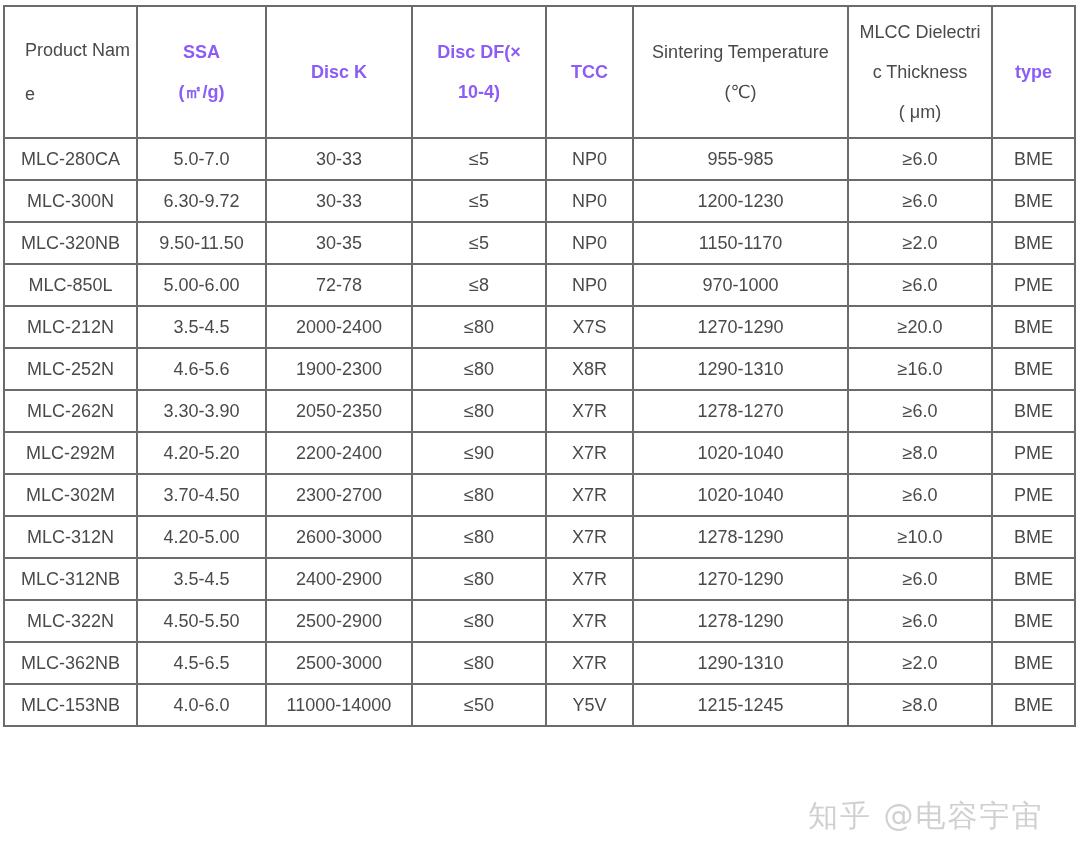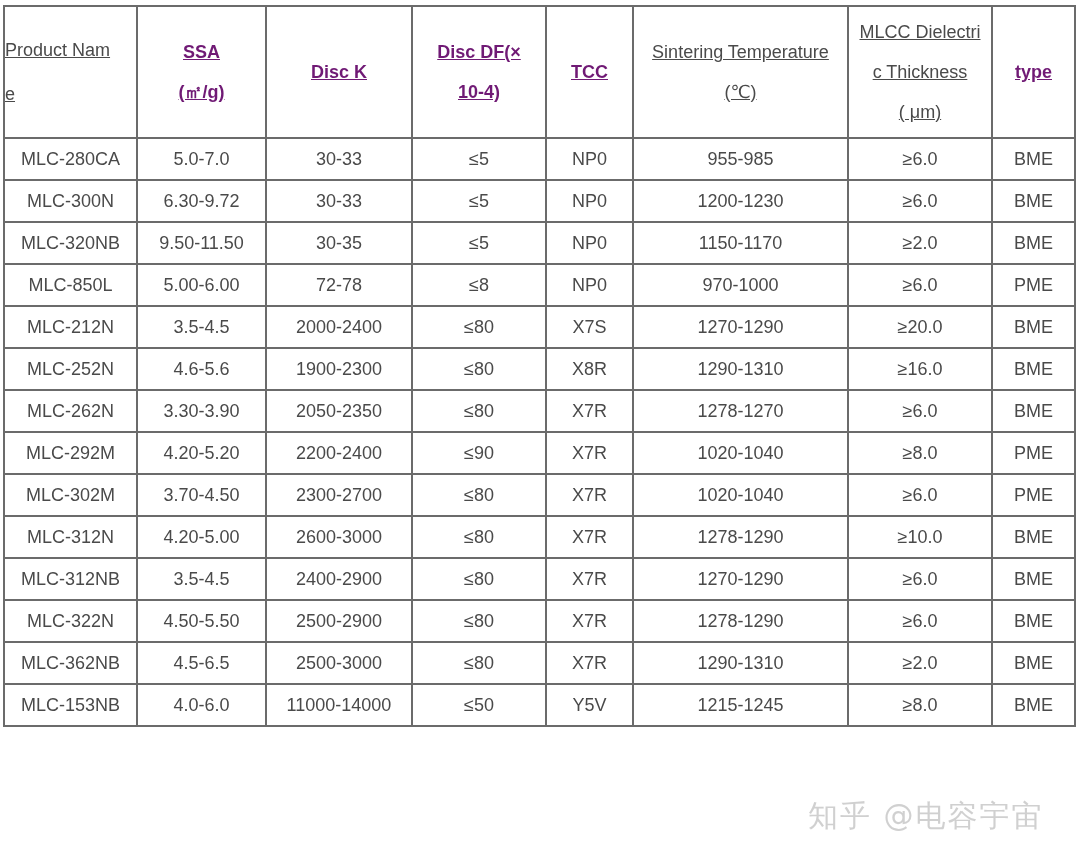--- a/index.html
+++ b/index.html
@@ -33,32 +33,32 @@
       font-weight: normal;
       overflow: hidden;
     }
     table.spec thead th {
       height: 130px;
       line-height: 40px;
       font-size: 18px;
     }
     table.spec thead th.bold {
       font-weight: bold;
-      color: #701a75;
+      color: #8b5cf6;
       margin-top: 8px;
     }
     table.spec thead th.left {
       text-align: left;
-      padding-left: 0;
+      padding-left: 20px;
     }
     table.spec tbody td {
       height: 40px;
       line-height: 40px;
     }
-    .hline { display: block; text-decoration: underline; }
+    .hline { display: block; }
     .watermark {
       position: absolute;
       left: 808px;
       top: 796px;
       font-size: 30px;
       color: rgba(170,170,170,0.55);
       font-family: "DejaVu Sans", sans-serif;
       letter-spacing: 2px;
       pointer-events: none;
       white-space: nowrap;

